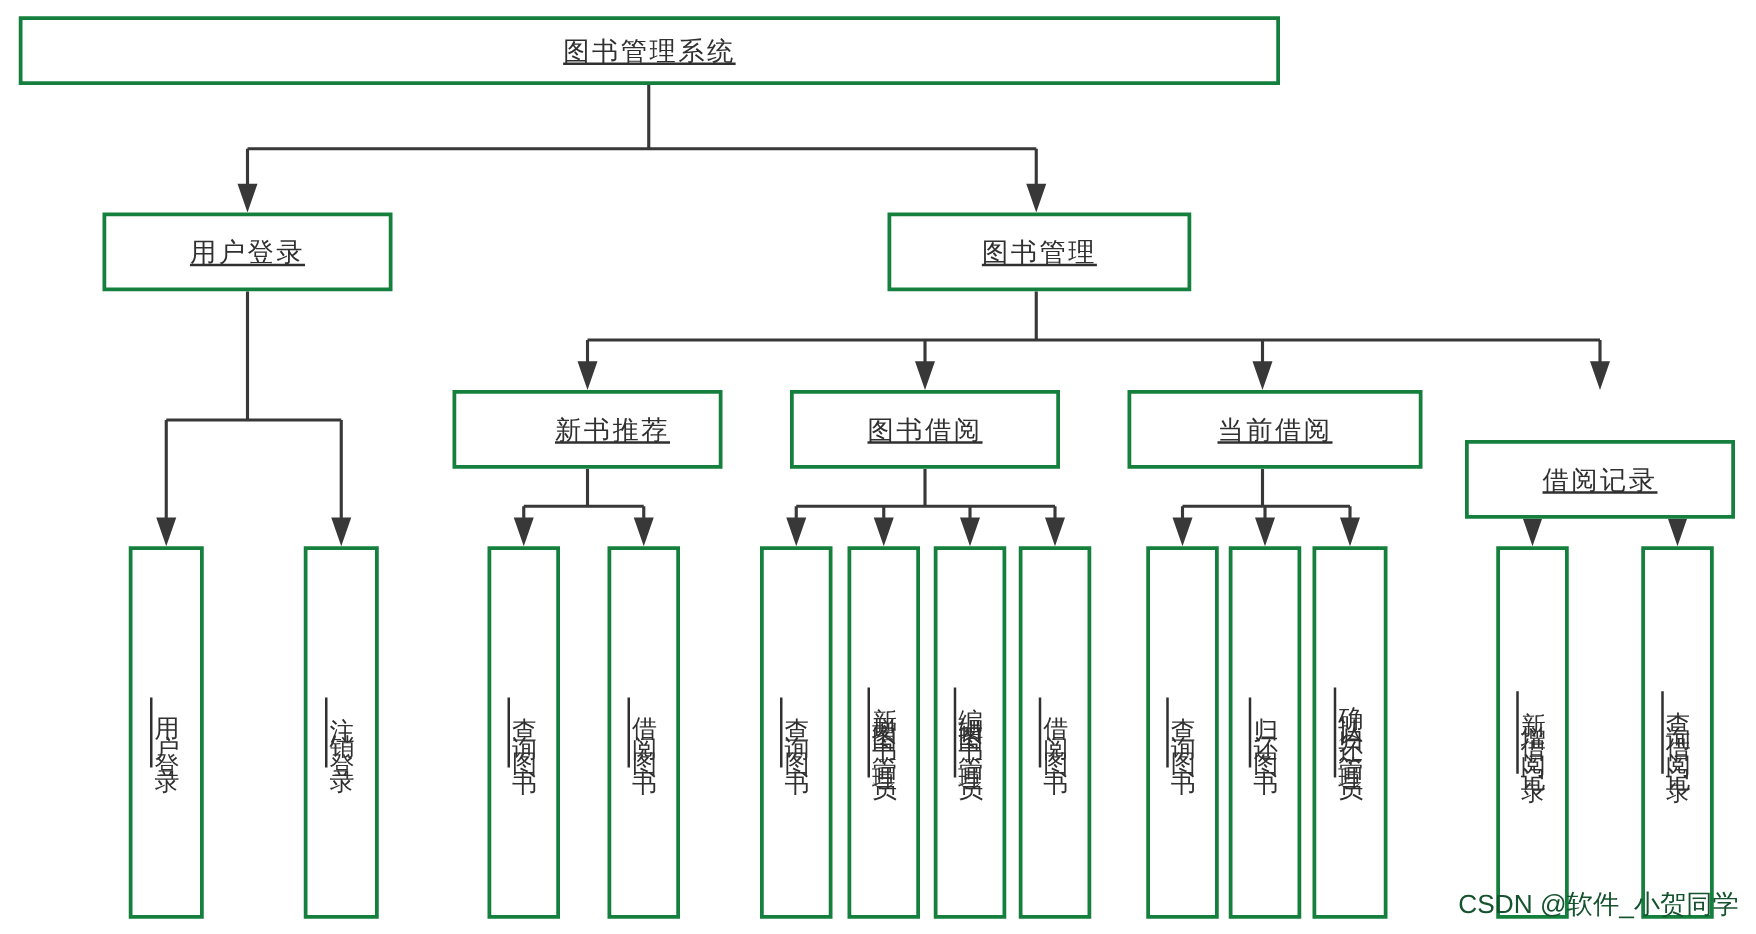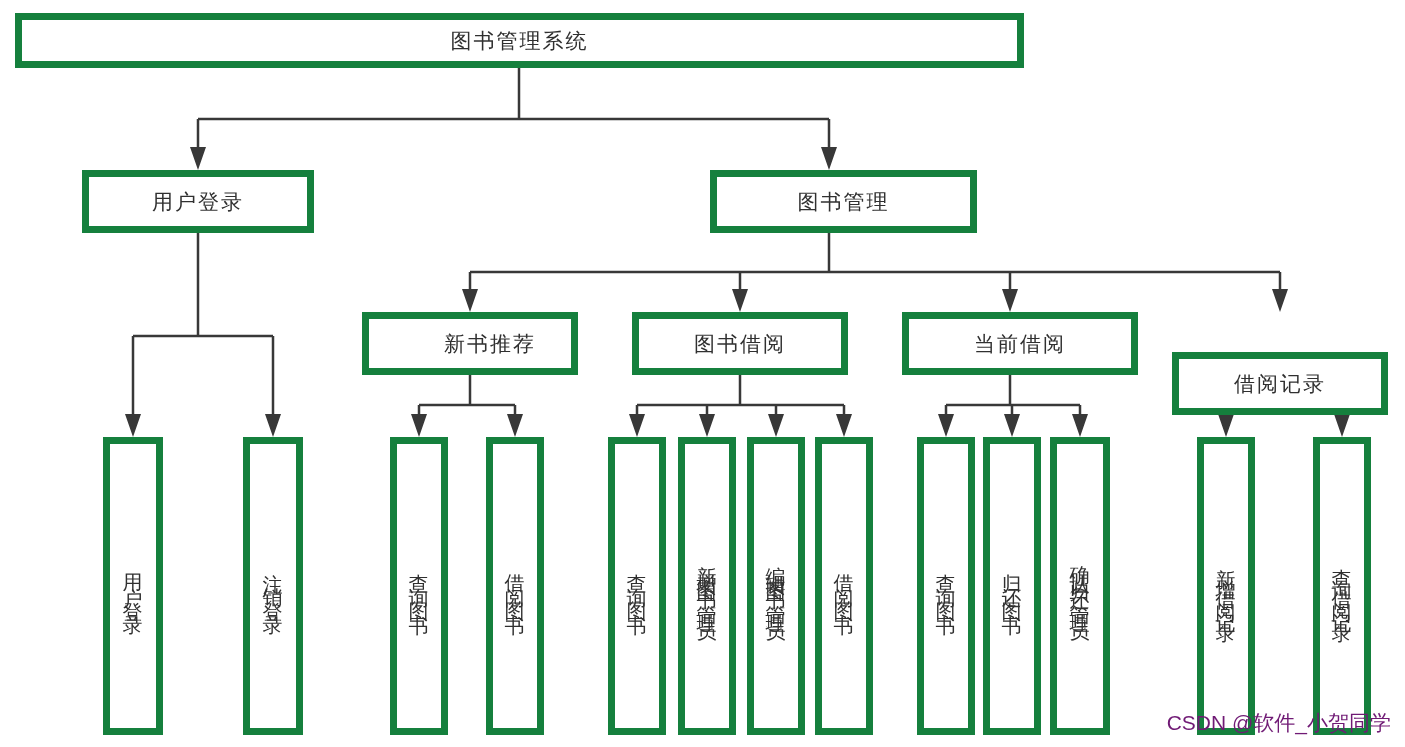--- a/index.html
+++ b/index.html
@@ -20,25 +20,26 @@
     left: 0;
     top: 0;
     width: 1405px;
     height: 747px;
     pointer-events: none;
   }
   .box {
     position: absolute;
     box-sizing: border-box;
     background: #ffffff;
-    border: 7px solid #15803d;
+    border: 3px solid #15803d;
     display: flex;
     align-items: center;
     justify-content: center;
     color: #303030;
+    text-decoration: underline;
   }
   .hlabel {
     font-size: 21px;
     letter-spacing: 2px;
     white-space: nowrap;
   }
   .leaf span {
     writing-mode: vertical-rl;
     text-orientation: mixed;
     font-size: 20px;
@@ -46,27 +47,27 @@
     white-space: nowrap;
   }
   .ls4 { letter-spacing: 14px; }
   .ls6 { letter-spacing: 11px; }
   .ls9 { letter-spacing: 8px; }
   .watermark {
     position: absolute;
     right: 14px;
     bottom: 10px;
     font-size: 21px;
-    color: #701a75;
+    color: #14532d;
     white-space: nowrap;
   }
   
   .b-root   { left: 15px;   top: 13px;  width: 1009px; height: 55px; }
   .b-login  { left: 82px;   top: 170px; width: 232px;  height: 63px; }
-  .b-mgmt   { left: 710px;  top: 170px; width: 267px;  height: 63px; }
+  .b-mgmt   { left: 710px;  top: 170px; width: 243px;  height: 63px; }
   .b-m0     { left: 362px;  top: 312px; width: 216px;  height: 63px; padding-left: 40px; }
   .b-m1     { left: 632px;  top: 312px; width: 216px;  height: 63px; }
   .b-m2     { left: 902px;  top: 312px; width: 236px;  height: 63px; }
   .b-m3     { left: 1172px; top: 312px; width: 216px;  height: 63px; margin-top: 40px; }
   .leaf     { top: 437px; height: 298px; width: 58px; }
   .b-l0  { left: 103px; width: 60px; }
   .b-l1  { left: 243px; width: 60px; }
   .b-l2  { left: 390px; }
   .b-l3  { left: 486px; }
   .b-l4  { left: 608px; }

